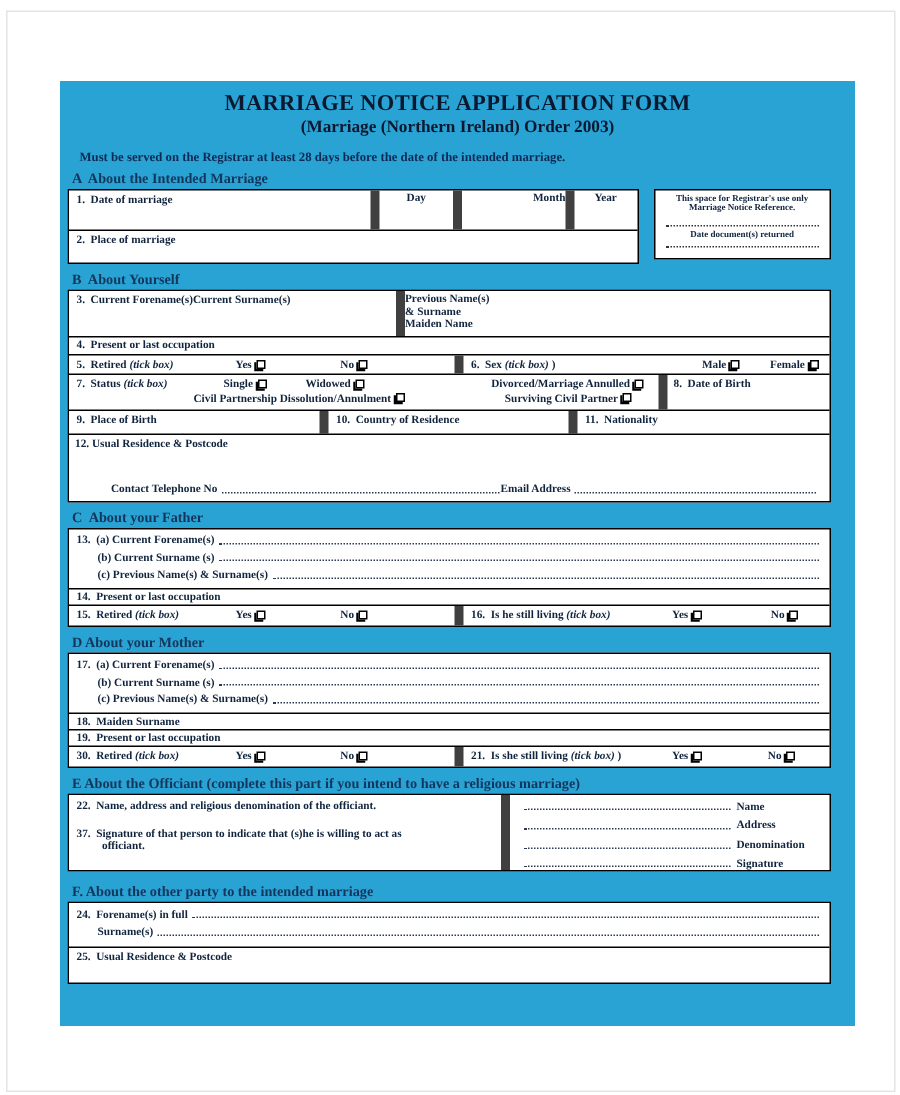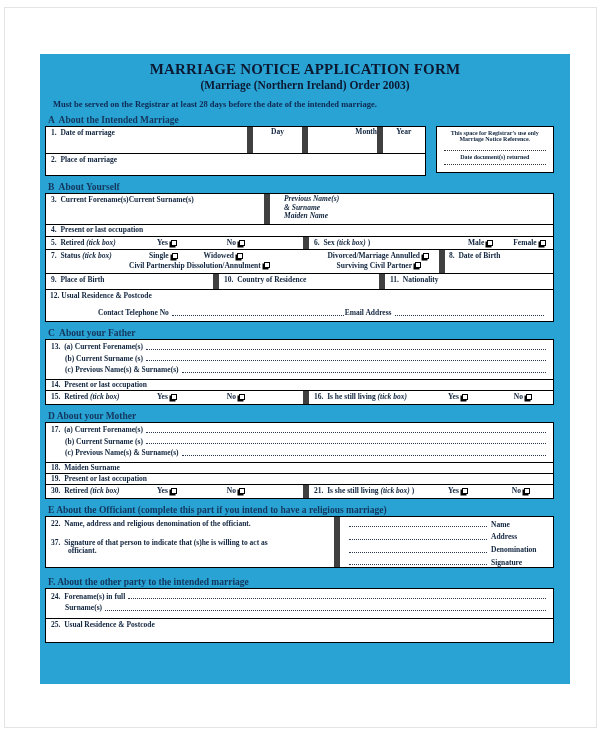--- a/index.html
+++ b/index.html
@@ -40,21 +40,21 @@
   .a-month { width:75px; text-align:right; padding-top:1px; }
   .a-year { flex:1; text-align:center; padding-top:1px; }
   .a-r2 { height:22px; padding:2px 0 0 5px; }
   .regbox { width:122px; margin-left:10px; background:#fff; border:1px solid #000;
             font-size:6px; font-weight:bold; text-align:center; padding:3px 5px 4px; color:#10243e; }
   .reg-dots { border-bottom:1px dotted #333; height:5px; margin:0 2px 3px; }
   .reg-dots.first { margin-top:4px; }
   
   .b-r3 { height:30px; }
   .b-r3l { width:218px; display:flex; flex-direction:row; justify-content:flex-start; padding:2px 0 1px 5px; }
-  .b-r3r { flex:1; padding:1px 0 0 14px;font-style:italic; }
+  .b-r3r { flex:1; padding:1px 0 0 0; }
   .b-r4 { height:12px; padding:1px 0 0 5px; }
   .b-r5 { height:13px; }
   .tickcell { display:flex; align-items:center; padding-left:5px; }
   .b-r5l { width:257px; }
   .b-r5r { flex:1; }
   .lbl5 { width:106px; }
   .lbl6 { width:96px; }
   .ml-no5 { margin-left:48px; }
   .ml-male { margin-left:58px; }
   .ml-female { margin-left:18px; }
@@ -63,22 +63,22 @@
   .b-r7r { flex:1; padding:2px 0 0 4px; }
   .lbl7 { width:98px; }
   .ml-wid { margin-left:24px; }
   .ml-div { margin-left:auto; margin-right:8px; }
   .b-line2 { margin-top:1px; padding-left:78px; display:flex; }
   .ml-surv { margin-left:auto; margin-right:16px; }
   .b-r9 { height:16px; }
   .b-c9 { width:167px; padding:2px 0 0 5px; }
   .b-c10 { width:166px; padding:2px 0 0 5px; }
   .b-c11 { flex:1; padding:2px 0 0 5px; }
-  .b-r12 { height:32px; position:relative; padding:2px 0 18px 4px; }
-  .contact { position:absolute; left:52px; right:8px; bottom:3px; display:flex; align-items:flex-end; }
+  .b-r12 { height:45px; position:relative; padding:2px 0 18px 4px; }
+  .contact { position:absolute; left:28px; right:8px; bottom:3px; display:flex; align-items:flex-end; }
   .dots-phone { flex:1.15 1 auto; }
   
   .r-abc { padding:3px 6px 1px 5px; }
   .r-occ { height:11px; padding:1px 0 0 5px; }
   .r-tick { height:14px; }
   .lbl15 { width:106px; }
   .lbl16 { width:118px; }
   .ml-yes16 { margin-left:16px; }
   .ml-no16 { margin-left:44px; }
   .lbl21 { width:126px; }

